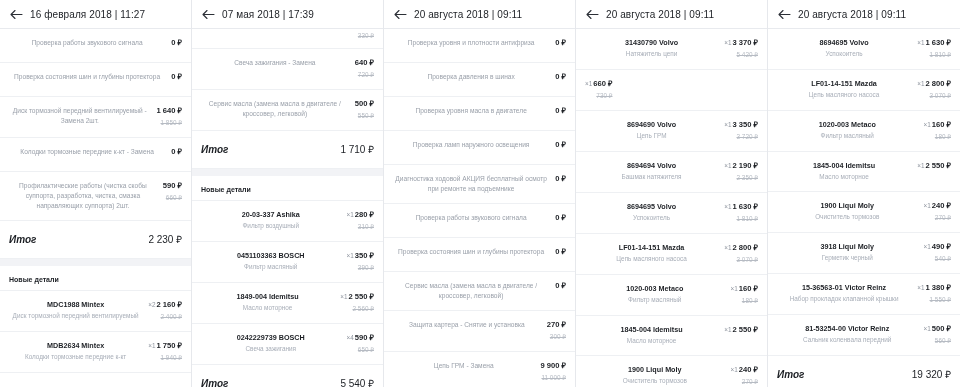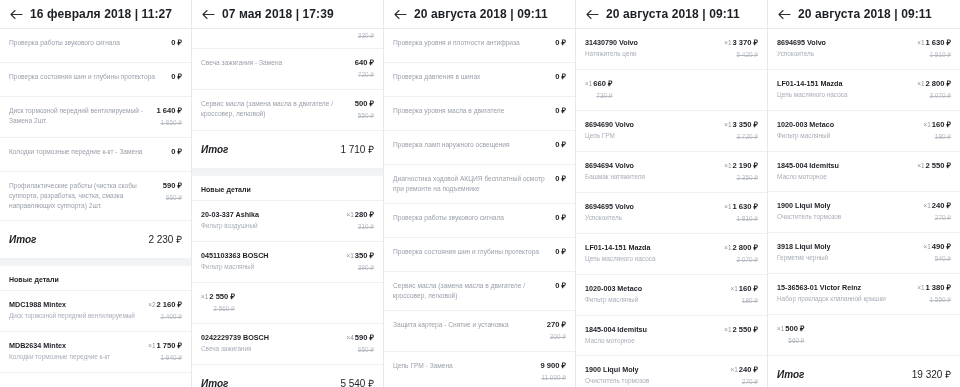--- a/index.html
+++ b/index.html
@@ -39,22 +39,22 @@
   }
   .back-icon {
     width: 14px; height: 14px;
     margin-right: 7px;
     flex: 0 0 auto;
     display: flex; align-items: center; justify-content: center;
     color: #2b2f36;
   }
   .back-icon svg { display: block; }
   .col-title {
-    font-size: 12px;
-    font-weight: bold;
+    font-size: 10px;
+    font-weight: normal;
     color: #1c1f24;
     letter-spacing: .1px;
     white-space: nowrap;
   }
 
   
   .col-body {
     flex: 1 1 auto;
     overflow: hidden;
     position: relative;
@@ -67,20 +67,21 @@
     align-items: flex-start;
     justify-content: space-between;
     padding: 9px 9px 9px 9px;
     border-bottom: 1px solid #eef0f3;
     min-height: 34px;
   }
   .row-left {
     flex: 1 1 auto;
     padding-right: 6px;
     min-width: 0;
+    text-align: center;
   }
   .row-right {
     flex: 0 0 auto;
     text-align: right;
     white-space: nowrap;
   }
   .r-name {
     font-size: 6.6px;
     line-height: 10px;
     color: #9aa0aa;
@@ -304,20 +305,24 @@
             <div class="row-left">
               <div class="r-name part">0451103363 BOSCH</div>
               <div class="r-sub">Фильтр масляный</div>
             </div>
             <div class="row-right">
               <span class="r-price"><span class="r-qty">×1</span><span>350 ₽</span></span>
               <span class="r-old">390 ₽</span>
             </div>
           </div>
           <div class="row">
+            <div class="row-left">
+              <div class="r-name part">1849-004 Idemitsu</div>
+              <div class="r-sub">Масло моторное</div>
+            </div>
             <div class="row-right">
               <span class="r-price"><span class="r-qty">×1</span><span>2 550 ₽</span></span>
               <span class="r-old">2 560 ₽</span>
             </div>
           </div>
           <div class="row">
             <div class="row-left">
               <div class="r-name part">0242229739 BOSCH</div>
               <div class="r-sub">Свеча зажигания</div>
             </div>
@@ -602,20 +607,24 @@
             <div class="row-left">
               <div class="r-name part">15-36563-01 Victor Reinz</div>
               <div class="r-sub">Набор прокладок клапанной крышки</div>
             </div>
             <div class="row-right">
               <span class="r-price"><span class="r-qty">×1</span><span>1 380 ₽</span></span>
               <span class="r-old">1 550 ₽</span>
             </div>
           </div>
           <div class="row">
+            <div class="row-left">
+              <div class="r-name part">81-53254-00 Victor Reinz</div>
+              <div class="r-sub">Сальник коленвала передний</div>
+            </div>
             <div class="row-right">
               <span class="r-price"><span class="r-qty">×1</span><span>500 ₽</span></span>
               <span class="r-old">560 ₽</span>
             </div>
           </div>
           <div class="total-row">
             <div class="total-label">Итог</div>
             <div class="total-value">19 320 ₽</div>
           </div>
         </div>

